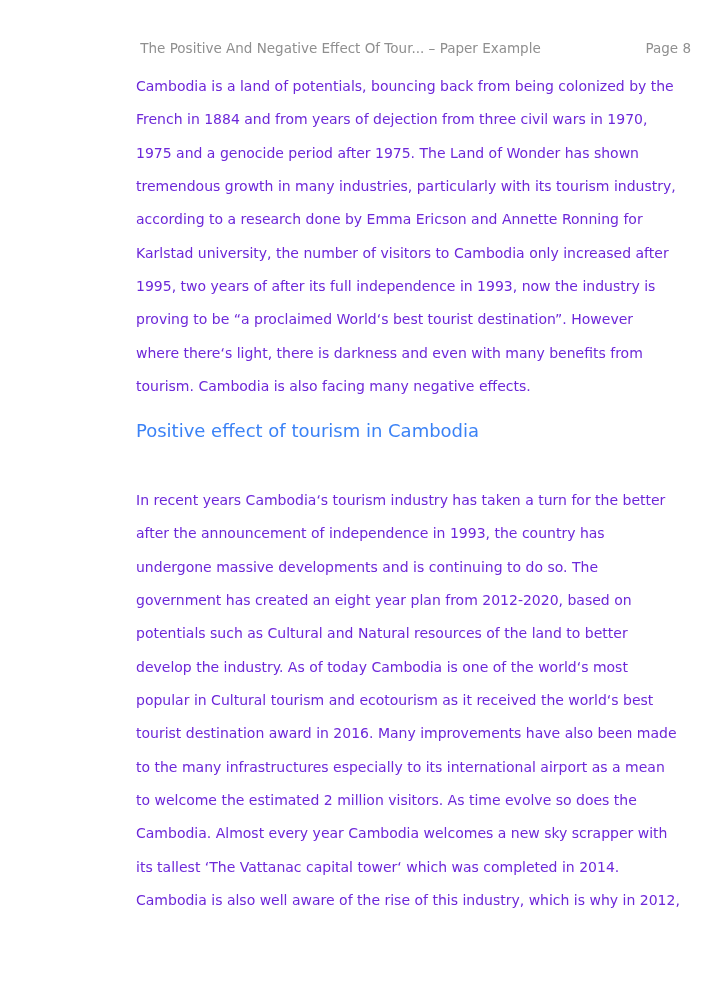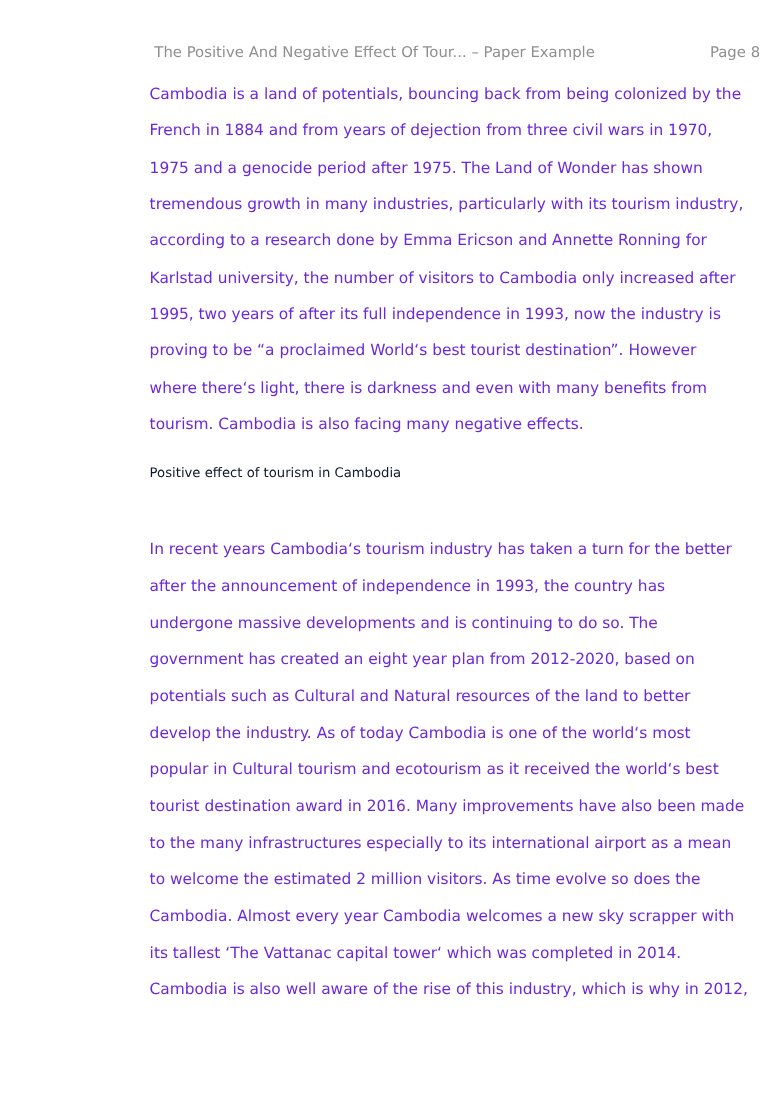--- a/index.html
+++ b/index.html
@@ -36,23 +36,23 @@
     font-size: 14px;
     line-height: 33.34px;
     color: #6d28d9;
     white-space: pre;
   }
   .para-1 { top: 70px; }
   .section-heading {
     position: absolute;
     left: 99px;
     top: 414px;
-    font-size: 12px;
+    font-size: 18px;
     line-height: 33.34px;
-    color: #0f172a;
+    color: #3b82f6;
     white-space: pre;
   }
   .para-2 { top: 484px; }
   .footer {
     position: absolute;
     left: 99px;
     top: 922px;
     width: 580px;
     font-size: 13.5px;
     line-height: 20px;

